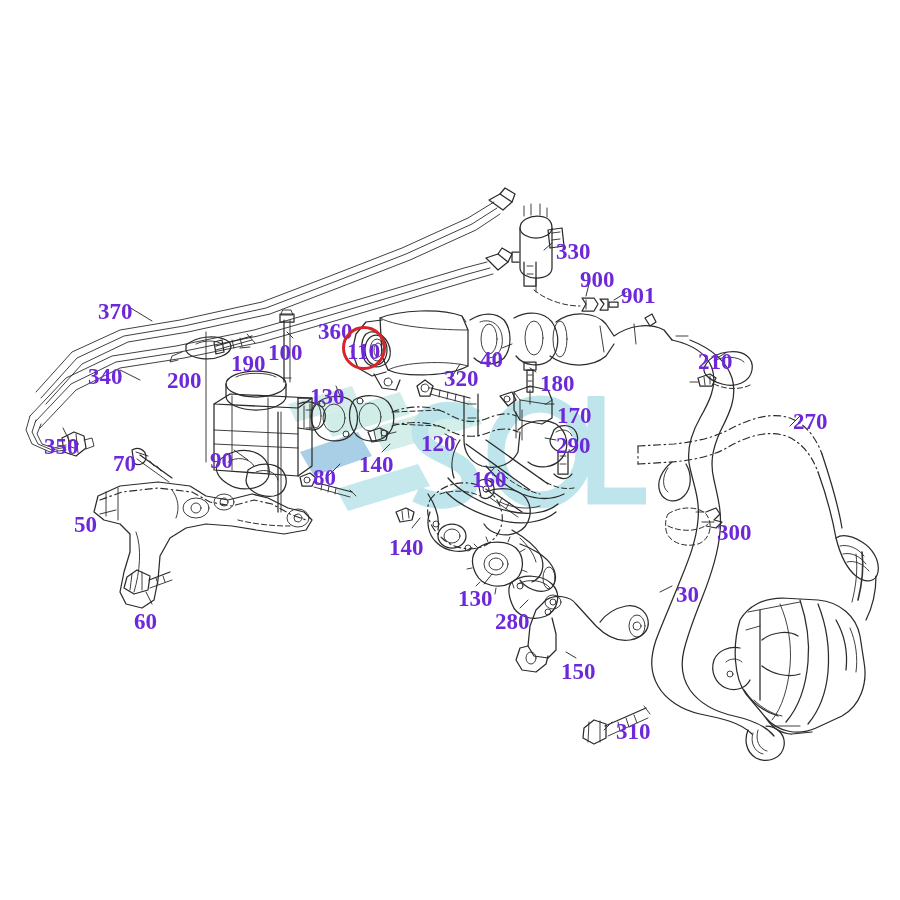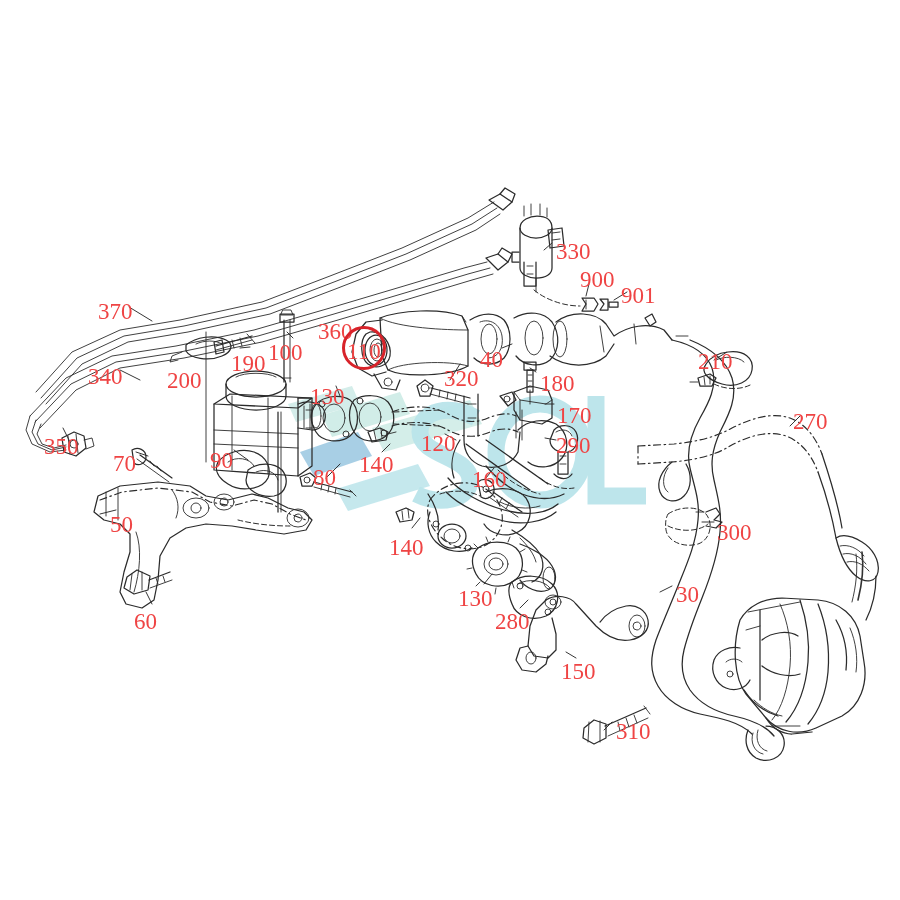--- a/index.html
+++ b/index.html
@@ -20,22 +20,22 @@
   #diagram-svg {
     position: absolute;
     left: 0;
     top: 0;
     width: 900px;
     height: 900px;
   }
   .callout {
     position: absolute;
     font-family: "Liberation Serif", "DejaVu Serif", serif;
-    font-weight: 400;
-    color: #ef4444;
+    font-weight: 700;
+    color: #6d28d9;
     white-space: nowrap;
     line-height: 1;
     user-select: none;
   }
   .callout.sz-lg { font-size: 23px; }
   .callout.sz-md { font-size: 23px; }
   .highlight-ring {
     position: absolute;
     border: 3px solid #d8232a;
     border-radius: 50%;
@@ -568,21 +568,21 @@
   <div class="callout sz-lg" style="left:557px; top:404px;">170</div>
   <div class="callout sz-lg" style="left:698px; top:350px;">210</div>
   <div class="callout sz-lg" style="left:793px; top:410px;">270</div>
   <div class="callout sz-lg" style="left:421px; top:432px;">120</div>
   <div class="callout sz-lg" style="left:556px; top:434px;">290</div>
   <div class="callout sz-lg" style="left:210px; top:449px;">90</div>
   <div class="callout sz-lg" style="left:113px; top:452px;">70</div>
   <div class="callout sz-lg" style="left:359px; top:453px;">140</div>
   <div class="callout sz-lg" style="left:313px; top:466px;">80</div>
   <div class="callout sz-lg" style="left:472px; top:468px;">160</div>
-  <div class="callout sz-lg" style="left:74px;  top:513px;margin-left:36px;">50</div>
+  <div class="callout sz-lg" style="left:74px;  top:513px;">50</div>
   <div class="callout sz-lg" style="left:717px; top:521px;">300</div>
   <div class="callout sz-lg" style="left:389px; top:536px;">140</div>
   <div class="callout sz-lg" style="left:458px; top:587px;">130</div>
   <div class="callout sz-lg" style="left:676px; top:583px;">30</div>
   <div class="callout sz-lg" style="left:134px; top:610px;text-align:center;">60</div>
   <div class="callout sz-lg" style="left:495px; top:610px;">280</div>
   <div class="callout sz-lg" style="left:561px; top:660px;">150</div>
   <div class="callout sz-lg" style="left:616px; top:720px;">310</div>
 
   <div class="highlight-ring" style="left:342px; top:326px; width:44px; height:44px;"></div>

